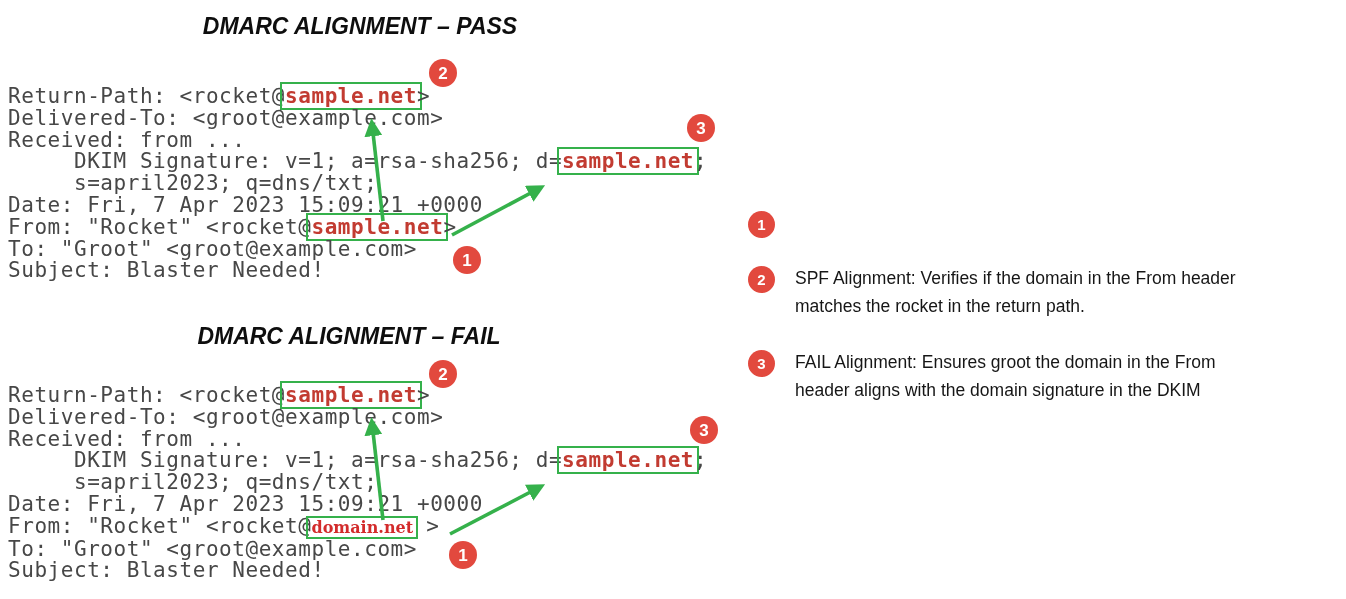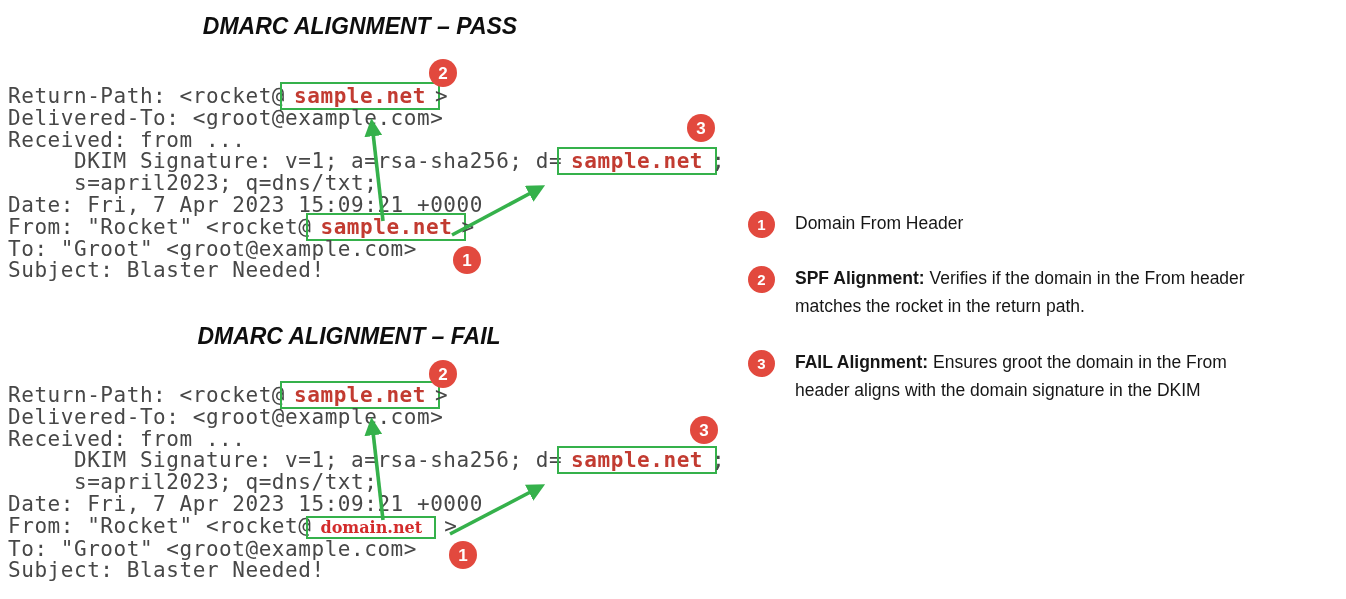--- a/index.html
+++ b/index.html
@@ -17,21 +17,21 @@
 
   .code{
     position:absolute;left:8px;white-space:pre;
     font-family:"DejaVu Sans Mono",monospace;
     font-size:21px;letter-spacing:0.55px;line-height:21.8px;color:#474747;
   }
   #code-pass{top:86px;}
   #code-fail{top:385px;}
   .code .dmn{
     color:#c23b31;font-weight:bold;
-    border:2px solid #35b14b;padding:0 12px;margin:0 -5px;
+    border:2px solid #35b14b;padding:0 3px;margin:0 -5px;
   }
   .code .serif{
     font-family:"DejaVu Serif",serif;font-size:16px;color:#d32b2b;letter-spacing:0;
   }
 
   .badge{
     position:absolute;width:28px;height:28px;border-radius:50%;
     background:#e2493e;color:#ffffff;font-size:17px;font-weight:bold;
     display:flex;align-items:center;justify-content:center;line-height:1;
   }
@@ -49,21 +49,21 @@
   }
   #legend-item-1{top:209px;}
   #legend-item-2{top:264px;}
   #legend-item-3{top:348px;}
   .lnum{
     flex:0 0 auto;width:27px;height:27px;border-radius:50%;
     background:#e2493e;color:#ffffff;font-size:15px;font-weight:bold;
     display:flex;align-items:center;justify-content:center;margin-top:2px;line-height:1;
   }
   .legend-text{font-size:17.5px;line-height:28px;color:#161616;}
-  .legend-text .b{font-weight:bold;}
+  .legend-text .b{font-weight:normal;}
 </style>
 </head>
 <body>
 
 <div class="canvas">
 
   <div class="sec-title" id="title-pass">DMARC ALIGNMENT – PASS</div>
   <div class="sec-title" id="title-fail">DMARC ALIGNMENT – FAIL</div>
 
   <div class="code" id="code-pass"><div><span>Return-Path: &lt;rocket@</span><span class="dmn">sample.net</span><span>&gt;</span></div><div><span>Delivered-To: &lt;groot@example.com&gt;</span></div><div><span>Received: from ...</span></div><div><span>     DKIM Signature: v=1; a=rsa-sha256; d=</span><span class="dmn">sample.net</span><span>;</span></div><div><span>     s=april2023; q=dns/txt;</span></div><div><span>Date: Fri, 7 Apr 2023 15:09:21 +0000</span></div><div><span>From: "Rocket" &lt;rocket@</span><span class="dmn">sample.net</span><span>&gt;</span></div><div><span>To: "Groot" &lt;groot@example.com&gt;</span></div><div><span>Subject: Blaster Needed!</span></div></div>
@@ -83,23 +83,20 @@
 
   <div class="badge" id="badge-pass-2">2</div>
   <div class="badge" id="badge-pass-3">3</div>
   <div class="badge" id="badge-pass-1">1</div>
   <div class="badge" id="badge-fail-2">2</div>
   <div class="badge" id="badge-fail-3">3</div>
   <div class="badge" id="badge-fail-1">1</div>
 
   <div class="legend-item" id="legend-item-1">
       <div class="lnum">1</div>
-      <div class="legend-text">
-        <div><span>Domain From Header</span></div>
-      </div>
     </div>
   <div class="legend-item" id="legend-item-2">
       <div class="lnum">2</div>
       <div class="legend-text">
         <div><span class="b">SPF Alignment:</span><span> Verifies if the domain in the From header</span></div>
         <div><span>matches the rocket in the return path.</span></div>
       </div>
     </div>
   <div class="legend-item" id="legend-item-3">
       <div class="lnum">3</div>

